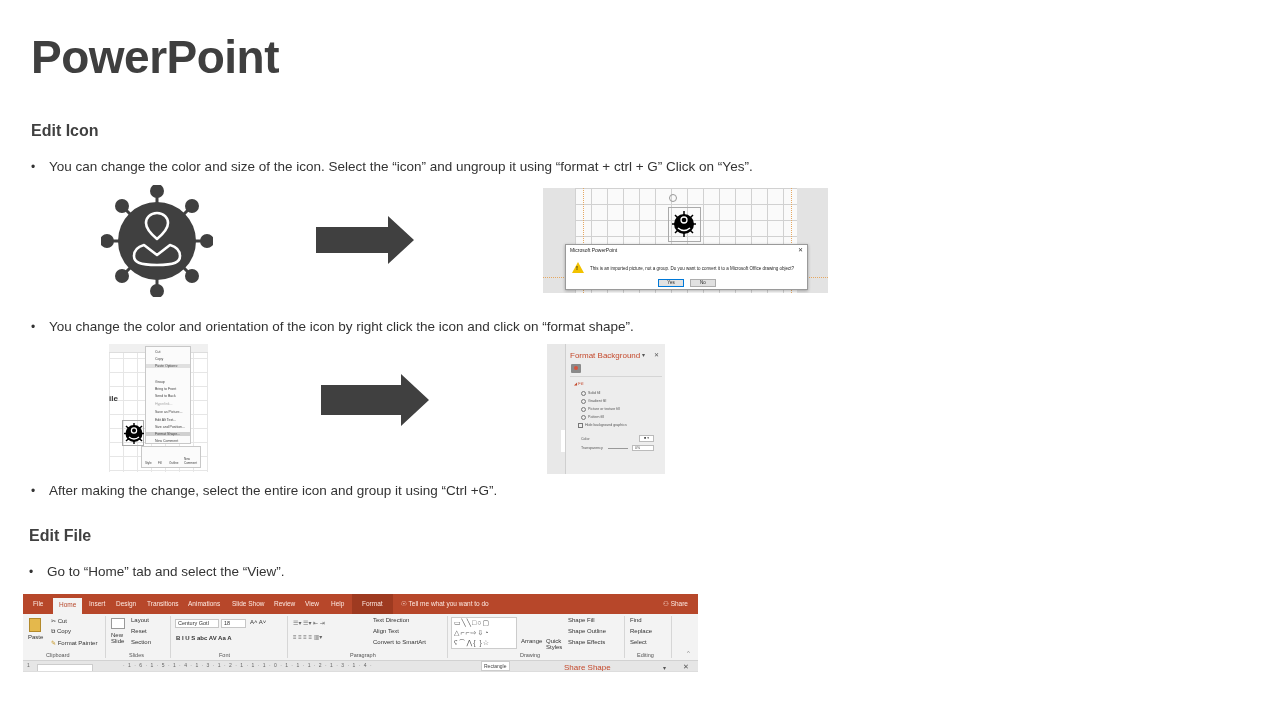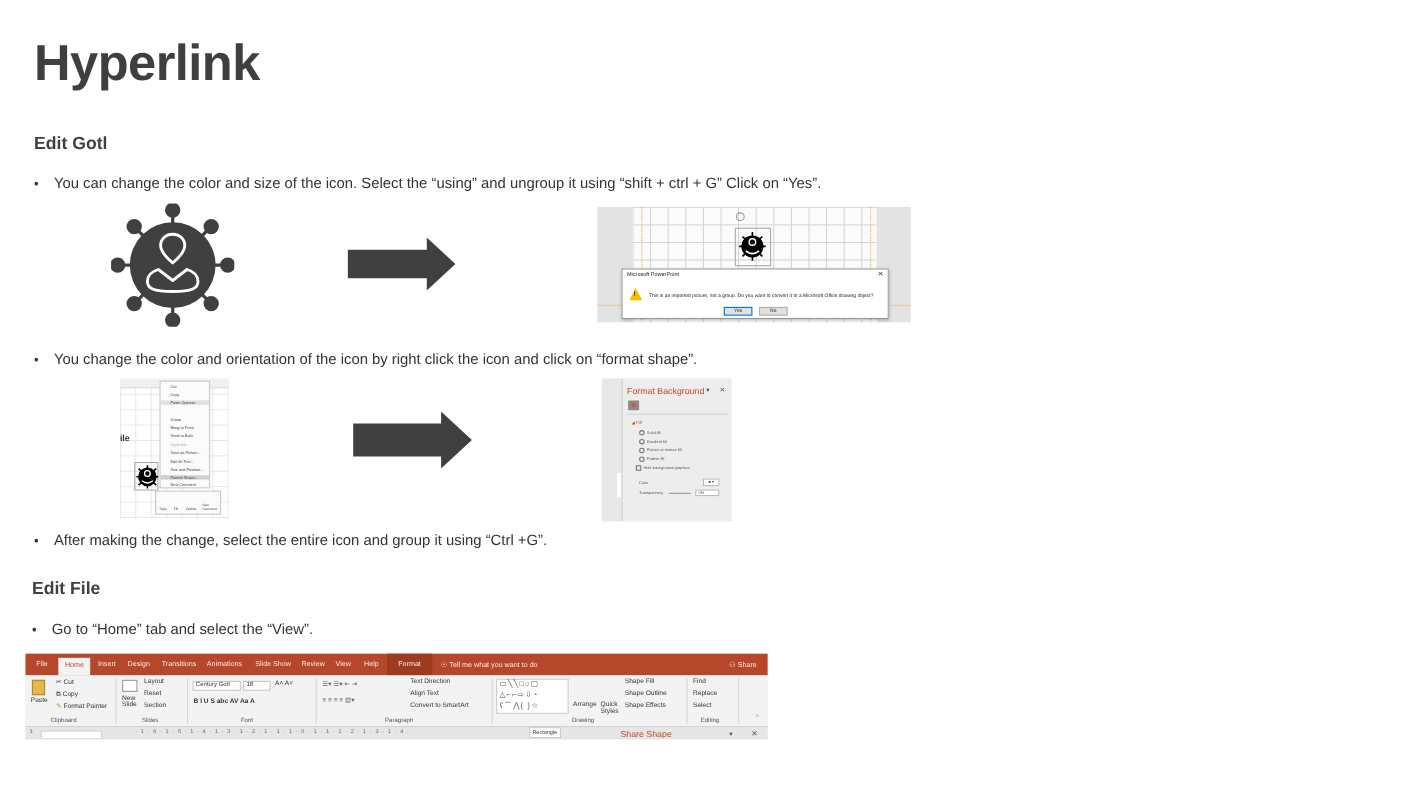--- a/index.html
+++ b/index.html
@@ -72,26 +72,26 @@
   .ribbon .grp { position: absolute; top: 38px; font-size: 5.5px; color: #555; white-space: nowrap; }
   .ribbon .vsep { position: absolute; top: 2px; height: 42px; border-left: 1px solid #d6d6d6; }
   .ribbon .rulerbar { position: absolute; left: 0; top: 66px; width: 675px; height: 12px; background: #e6e6e6; border-top: 1px solid #d2d2d2; }
   .ribbon .rulerbar .rtxt { position: absolute; top: 1px; font-size: 5px; color: #666; white-space: nowrap; letter-spacing: 1px; }
   .ribbon .combo { position: absolute; height: 9px; border: 1px solid #c6c6c6; background: #fff; font-size: 5.5px; line-height: 7px; padding-left: 2px; color: #333; }
   .ribbon .fmtshape { position: absolute; left: 541px; top: 69px; font-size: 8px; color: #c4492c; }
 </style>
 </head>
 <body>
 
-<div class="abs title">Hyperlink</div>
-
-<div class="abs h2" style="left:31px; top:122px;">Edit Gotl</div>
+<div class="abs title">PowerPoint</div>
+
+<div class="abs h2" style="left:31px; top:122px;">Edit Icon</div>
 
 <div class="abs bullet" style="left:31px; top:159px;">
-  <span class="dot">•</span><span>You can change the color and size of the icon. Select the “using” and ungroup it using “shift + ctrl + G” Click on “Yes”.</span>
+  <span class="dot">•</span><span>You can change the color and size of the icon. Select the “icon” and ungroup it using “format + ctrl + G” Click on “Yes”.</span>
 </div>
 
 <div class="abs" style="left:101px; top:185px;">
   <svg width="112" height="112" viewBox="0 0 112 112">
     <g stroke="#404040" stroke-width="3" fill="#404040">
       <line x1="56" y1="56" x2="56" y2="6"></line>
         <line x1="56" y1="56" x2="56" y2="106"></line>
       <line x1="56" y1="56" x2="6" y2="56"></line>
         <line x1="56" y1="56" x2="106" y2="56"></line>
       <line x1="56" y1="56" x2="21" y2="21"></line>

